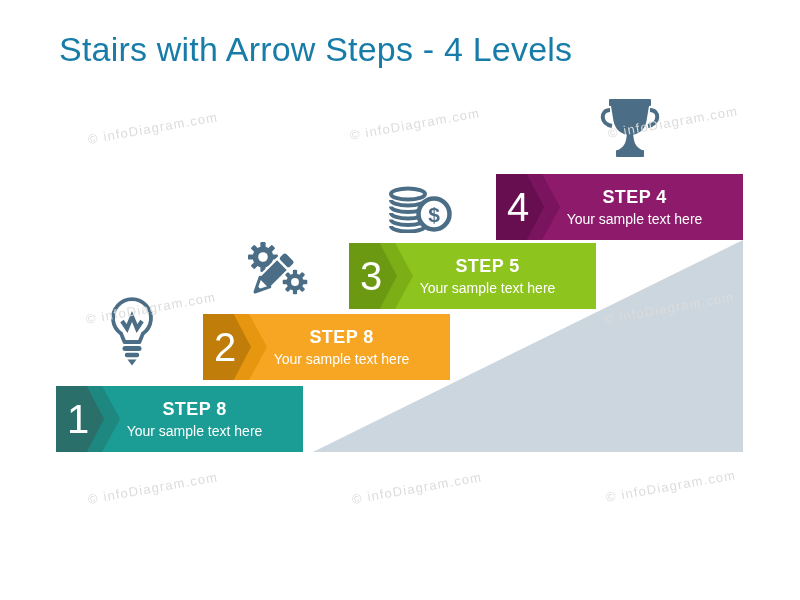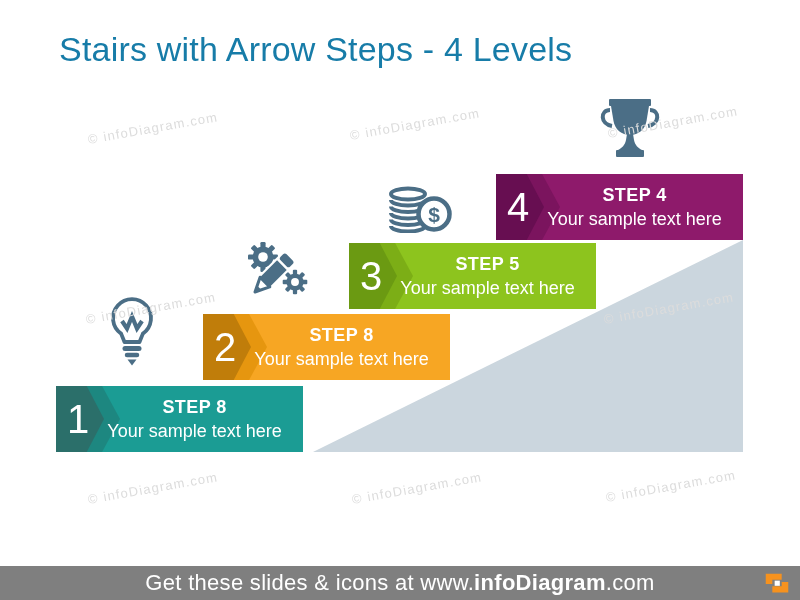--- a/index.html
+++ b/index.html
@@ -19,21 +19,21 @@
   .step{position:absolute;width:247px;height:66px;z-index:2;}
   .s1{left:56px;top:386px;} .s2{left:203px;top:314px;} .s3{left:349px;top:243px;} .s4{left:496px;top:174px;}
   .chev{position:absolute;left:0;top:0;height:100%;}
   .chev.mid{width:64px;clip-path:polygon(0 0,72% 0,100% 50%,72% 100%,0 100%);}
   .chev.dark{width:48px;clip-path:polygon(0 0,64% 0,100% 50%,64% 100%,0 100%);}
   .num{position:absolute;left:0;top:0;width:44px;height:100%;display:flex;align-items:center;
        justify-content:center;color:#fff;font-size:40px;font-weight:300;}
   .txt{position:absolute;left:34px;right:4px;top:0;height:100%;display:flex;flex-direction:column;
        justify-content:center;gap:3px;color:#fff;text-align:center;}
   .t1{font-size:18px;font-weight:600;letter-spacing:0.4px;}
-  .t2{font-size:18px;font-weight:400;}
+  .t2{font-size:14px;font-weight:400;}
   
   .icon{position:absolute;z-index:2;}
   .icon svg{display:block;width:100%;height:100%;}
   .icon-bulb{left:108px;top:296px;width:48px;height:72px;}
   .icon-pencil{left:246px;top:240px;width:66px;height:58px;}
   .icon-coins{left:387px;top:186px;width:66px;height:47px;}
   .icon-trophy{left:598px;top:99px;width:64px;height:60px;}
   
   .footer{position:absolute;left:0;top:566px;width:800px;height:34px;display:flex;align-items:center;
           justify-content:center;z-index:7;}
@@ -157,26 +157,14 @@
     <svg viewBox="0 0 64 60" xmlns="http://www.w3.org/2000/svg">
       <rect x="11" y="0" width="42" height="7" rx="1" fill="currentColor"></rect>
       <path d="M12,11 C2,11 2,25 14,27" fill="none" stroke="currentColor" stroke-width="4"></path>
       <path d="M52,11 C62,11 62,25 50,27" fill="none" stroke="currentColor" stroke-width="4"></path>
       <path d="M13,7 L51,7 L48.5,22 C47,30.5 40.5,36 32,36 C23.5,36 17,30.5 15.5,22 Z" fill="currentColor"></path>
       <path d="M29,35 L35,35 L36,41 C37,46 40,49 44,51 L20,51 C24,49 27,46 28,41 Z" fill="currentColor"></path>
       <rect x="18" y="51" width="28" height="7" rx="1" fill="currentColor"></rect>
     </svg>
   </div>
 
-  <div class="footer" style="background-color: rgb(127, 127, 127);">
-    <div class="footer-text" style="color: rgb(255, 255, 255);">
-      <span>Get these slides &amp; icons at www.</span><span class="brand">infoDiagram</span><span>.com</span>
-    </div>
-    <div class="logo" style="color: rgb(246, 146, 30);">
-      <svg viewBox="0 0 32 32" xmlns="http://www.w3.org/2000/svg">
-        <path d="M4,6 H21 V12.5 H11 V17 H4 Z" fill="currentColor"></path>
-        <path d="M28,26 H11 V19.5 H21 V15 H28 Z" fill="currentColor"></path>
-        <rect x="13.5" y="13.5" width="5.5" height="5.5" fill="#ffffff"></rect>
-      </svg>
-    </div>
-  </div>
 
 </div>
 
 </body></html>

